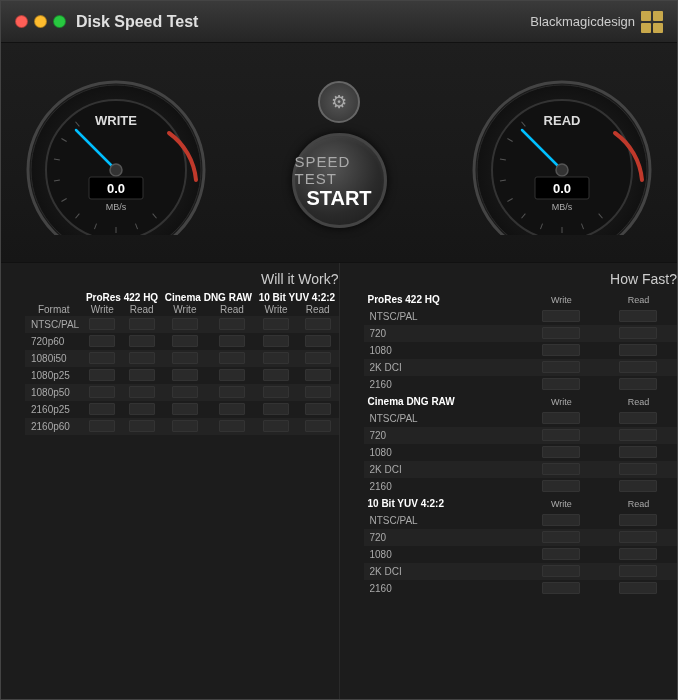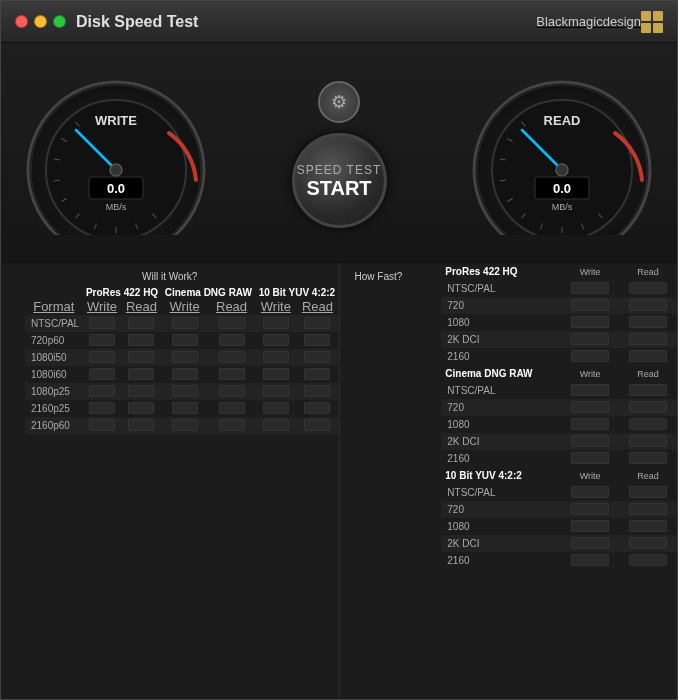--- a/index.html
+++ b/index.html
@@ -48,21 +48,21 @@
     .win-btn.min { background: #febc2e; }
     .win-btn.max { background: #28c840; }
     .app-title {
       color: #e0e0e0;
       font-size: 16px;
       font-weight: bold;
     }
     .bmd-logo {
       display: flex;
       align-items: center;
-      text-decoration: underline;
+      gap: 6px;
     }
     .bmd-text {
       color: #ccc;
       font-size: 13px;
     }
     .bmd-icon {
       display: grid;
       grid-template-columns: 1fr 1fr;
       gap: 2px;
       width: 22px;
@@ -132,21 +132,21 @@
       border: 3px solid #444;
       box-shadow: 0 0 10px rgba(0,0,0,0.8), inset 0 2px 4px rgba(255,255,255,0.05);
       display: flex;
       flex-direction: column;
       align-items: center;
       justify-content: center;
       cursor: pointer;
       color: #fff;
     }
     .start-btn .speed-test-label {
-      font-size: 12px;
+      font-size: 15px;
       color: #aaa;
       letter-spacing: 1px;
       text-transform: uppercase;
     }
     .start-btn .start-label {
       font-size: 20px;
       font-weight: bold;
       color: #fff;
       line-height: 1.1;
     }
@@ -155,38 +155,38 @@
     .data-section {
       flex: 1;
       display: flex;
       background: #1c1c1c;
       padding: 0;
       overflow: hidden;
     }
 
     .section-header {
       color: #ccc;
-      font-size: 10px;
-      text-align: center;
-      padding: 8px 15px 4px;
+      font-size: 14px;
+      text-align: right;
+      padding: 8px 0 4px;
       font-weight: normal;
     }
 
     .left-panel {
       flex: 1;
       border-right: 1px solid #2a2a2a;
       display: flex;
       flex-direction: column;
       overflow: hidden;
     }
 
     .right-panel {
       flex: 1;
       display: flex;
-      flex-direction: row;
+      flex-direction: column;
       overflow: hidden;
     }
 
     
     .will-it-work-table, .how-fast-table {
       width: 100%;
       border-collapse: collapse;
       font-size: 10px;
     }
 
@@ -206,23 +206,22 @@
 
     .will-it-work-table thead tr.group-header th {
       color: #fff;
       font-weight: bold;
       font-size: 10px;
       padding-bottom: 0;
     }
 
     .will-it-work-table thead tr.sub-header th {
       color: #aaa;
-      font-size: 13px;
+      font-size: 10px;
       font-weight: normal;
-      text-decoration: underline;
     }
 
     .will-it-work-table tbody tr {
       height: 17px;
     }
 
     .will-it-work-table tbody tr:nth-child(odd) {
       background: rgba(255,255,255,0.03);
     }
 
@@ -451,30 +450,30 @@
               <tr>
                 <td class="format-col">1080i50</td>
                 <td><span class="cell-box"></span></td>
                 <td><span class="cell-box"></span></td>
                 <td><span class="cell-box"></span></td>
                 <td><span class="cell-box"></span></td>
                 <td><span class="cell-box"></span></td>
                 <td><span class="cell-box"></span></td>
               </tr>
               <tr>
-                <td class="format-col">1080i60</td>
-                <td><span class="cell-box"></span></td>
-                <td><span class="cell-box"></span></td>
-                <td><span class="cell-box"></span></td>
-                <td><span class="cell-box"></span></td>
-                <td><span class="cell-box"></span></td>
-                <td><span class="cell-box"></span></td>
-              </tr>
-              <tr>
                 <td class="format-col">1080p25</td>
+                <td><span class="cell-box"></span></td>
+                <td><span class="cell-box"></span></td>
+                <td><span class="cell-box"></span></td>
+                <td><span class="cell-box"></span></td>
+                <td><span class="cell-box"></span></td>
+                <td><span class="cell-box"></span></td>
+              </tr>
+              <tr>
+                <td class="format-col">1080p50</td>
                 <td><span class="cell-box"></span></td>
                 <td><span class="cell-box"></span></td>
                 <td><span class="cell-box"></span></td>
                 <td><span class="cell-box"></span></td>
                 <td><span class="cell-box"></span></td>
                 <td><span class="cell-box"></span></td>
               </tr>
               <tr>
                 <td class="format-col">2160p25</td>
                 <td><span class="cell-box"></span></td>

